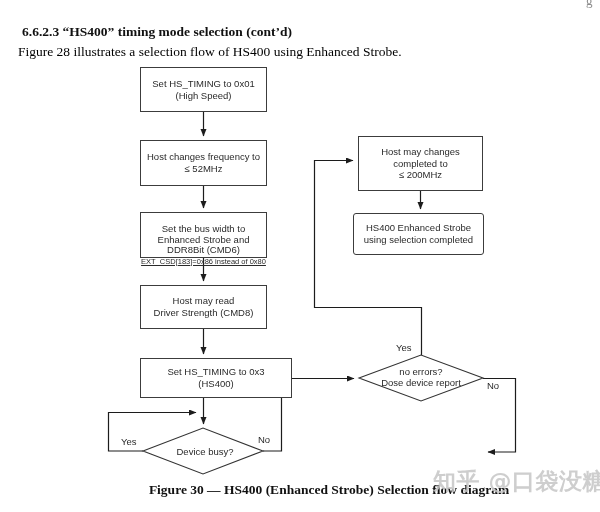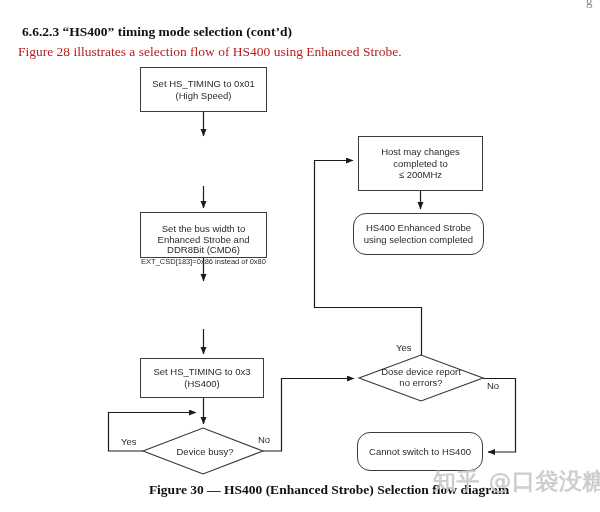--- a/index.html
+++ b/index.html
@@ -11,33 +11,33 @@
     position:absolute;left:586px;top:-7px;font-size:13px;color:#8a8a8a;
     font-family:"Liberation Serif",serif;
   }
   .heading{
     position:absolute;left:18px;top:20px;margin:4px;
     font-family:"Liberation Serif",serif;font-size:13.5px;font-weight:bold;color:#111;
     white-space:nowrap;
   }
   .intro{
     position:absolute;left:18px;top:44px;margin:0;
-    font-family:"Liberation Serif",serif;font-size:13.5px;color:#b91c1c;white-space:nowrap;
+    font-family:"Liberation Serif",serif;font-size:13.5px;color:#000000;white-space:nowrap;
   }
   svg.connectors{position:absolute;left:0;top:0;}
   .box{
     position:absolute;box-sizing:border-box;background:#ffffff;
     border:1px solid #3c3c3c;display:flex;flex-direction:column;
     align-items:center;justify-content:center;text-align:center;
     font-size:9.5px;line-height:12px;color:#2a2a2a;
   }
   .box .ln{white-space:nowrap;}
   .box.tight{line-height:10.5px;justify-content:flex-start;padding-top:11px;}
-  .box .note{font-size:7.5px;line-height:9px;margin-top:1px;white-space:nowrap;color:#2a2a2a;}
-  .rounded{border-radius:13px;}
+  .box .note{font-size:7.5px;line-height:9px;margin-top:1px;white-space:nowrap;color:#2a2a2a;text-decoration:underline;}
+  .rounded{border-radius:3px;}
   .dlabel{
     position:absolute;text-align:center;font-size:9.5px;line-height:11px;
     color:#2a2a2a;white-space:nowrap;
   }
   .branch{
     position:absolute;font-size:9.5px;color:#2a2a2a;white-space:nowrap;
   }
   .caption{
     position:absolute;left:0;top:482px;width:600px;text-align:center;text-indent:18px;
     font-family:"Liberation Serif",serif;font-size:13.5px;font-weight:bold;color:#111;
@@ -81,54 +81,59 @@
       <polygon points="143,451 203,428 263,451 203,474"></polygon>
       <polygon points="359,378 421,355 483,378 421,401"></polygon>
     </g>
   </svg>
 
   <div class="box" style="left:140px;top:67px;width:127px;height:45px">
     <div class="ln">Set HS_TIMING to 0x01</div>
     <div class="ln">(High Speed)</div>
   </div>
 
+  <div class="box" style="left:140px;top:140px;width:127px;height:46px">
+    <div class="ln">Host changes frequency to</div>
+    <div class="ln">≤ 52MHz</div>
+  </div>
 
   <div class="box tight" style="left:140px;top:212px;width:127px;height:46px">
     <div class="ln">Set the bus width to</div>
     <div class="ln">Enhanced Strobe and</div>
     <div class="ln">DDR8Bit (CMD6)</div>
     <div class="note">EXT_CSD[183]=0x86 instead of 0x80</div>
   </div>
 
+  <div class="box" style="left:140px;top:285px;width:127px;height:44px">
+    <div class="ln">Host may read</div>
+    <div class="ln">Driver Strength (CMD8)</div>
+  </div>
 
-  <div class="box" style="left:140px;top:358px;width:124px;height:40px">
+  <div class="box" style="left:140px;top:358px;width:152px;height:40px">
     <div class="ln">Set HS_TIMING to 0x3</div>
     <div class="ln">(HS400)</div>
   </div>
 
   <div class="box" style="left:358px;top:136px;width:125px;height:55px;line-height:11.5px">
     <div class="ln">Host may changes</div>
     <div class="ln">completed to</div>
     <div class="ln">≤ 200MHz</div>
   </div>
 
   <div class="box rounded" style="left:353px;top:213px;width:131px;height:42px">
     <div class="ln">HS400 Enhanced Strobe</div>
     <div class="ln">using selection completed</div>
   </div>
 
-  <div class="box rounded" style="left:357px;top:432px;width:126px;height:39px">
-    <div class="ln">Cannot switch to HS400</div>
-  </div>
 
   <div class="dlabel" style="left:150px;top:446px;width:110px">Device busy?</div>
 
   <div class="dlabel" style="left:361px;top:366px;width:120px">
+    <div>no errors?</div>
     <div>Dose device report</div>
-    <div>no errors?</div>
   </div>
 
   <span class="branch" style="left:121px;top:436px">Yes</span>
   <span class="branch" style="left:258px;top:434px">No</span>
   <span class="branch" style="left:396px;top:342px">Yes</span>
   <span class="branch" style="left:487px;top:380px">No</span>
 
   <div class="caption">Figure 30 — HS400 (Enhanced Strobe) Selection flow diagram</div>
   <div class="watermark">知乎 @口袋没糖了</div>
 </div>

